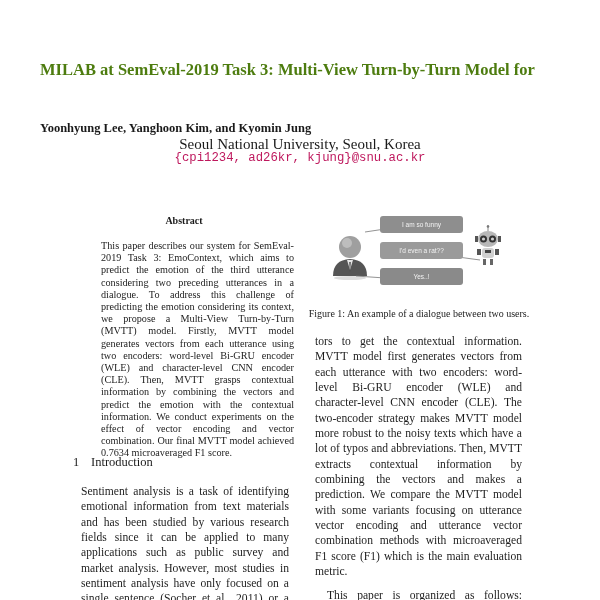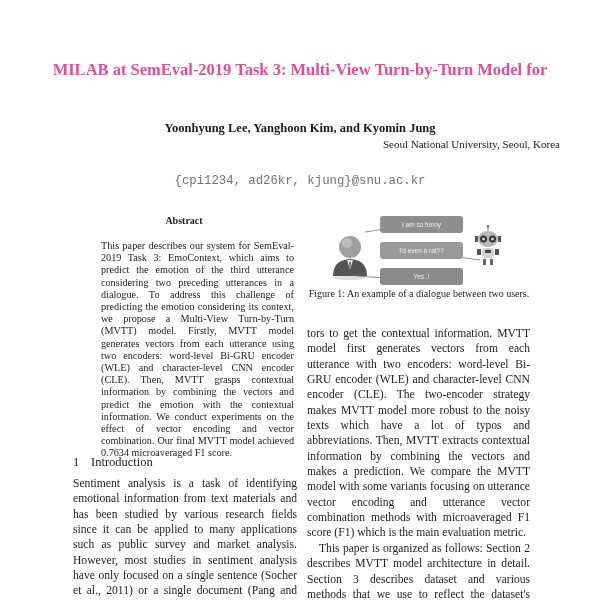--- a/index.html
+++ b/index.html
@@ -1,44 +1,44 @@
 <!DOCTYPE html>
 <html><head>
 <meta charset="utf-8">
 <style>
   html, body { margin:0; padding:0; background:#ffffff; }
   body { width:600px; height:600px; overflow:hidden; position:relative;
          font-family:"Liberation Serif", "DejaVu Serif", serif; color:#1a1a1a; }
-  .title { position:absolute; left:40px; top:60px; width:520px; text-align:center;
-           font-weight:bold; font-size:16.5px; line-height:19px; color:#ec4899; }
-  .authors { position:absolute; left:40px; top:120px; width:520px; text-align:center;
+  .title { position:absolute; left:40px; top:60px; width:520px; 
+           font-weight:bold; font-size:16.5px; line-height:19px; color:#4d7c0f; }
+  .authors { position:absolute; left:40px; top:120px; width:520px; 
              font-weight:bold; font-size:12.5px; line-height:16px; }
-  .affil { position:absolute; left:40px; top:136px; width:520px; text-align:right;
-           font-size:11px; line-height:16px; }
+  .affil { position:absolute; left:40px; top:136px; width:520px; text-align:center;
+           font-size:15px; line-height:16px; }
   .email { position:absolute; left:40px; top:150px; width:520px; text-align:center;
-           font-family:"Liberation Mono", "DejaVu Sans Mono", monospace; font-size:12.3px; line-height:16px; color:#737373;margin-top:23px; }
+           font-family:"Liberation Mono", "DejaVu Sans Mono", monospace; font-size:12.3px; line-height:16px; color:#be185d; }
   .abs-head { position:absolute; left:73px; top:215px; width:222px; text-align:center;
               font-weight:bold; font-size:10px; }
   .abs-body { position:absolute; left:101px; top:240px; width:193px;
               font-size:10.2px; line-height:12.2px; text-align:justify; color:#222; }
   .sec-head { position:absolute; left:73px; top:455px; font-weight:normal; font-size:12.5px; }
   .sec-head .num { display:inline-block; width:18px; }
   .col { position:absolute; font-size:11.6px; line-height:15.35px; text-align:justify; color:#1d1d1d; }
   .col-left { left:73px; top:476px; width:224px; }
   .col-right { left:307px; top:326px; width:223px; }
-  .col p { margin:0; }
+  .col p { margin:8px; }
   .col p.indent { text-indent:12px; }
   .figure { position:absolute; left:330px; top:212px; width:190px; height:80px; }
   .bubble { position:absolute; left:50px; width:83px; height:17px; border-radius:3px;
             color:#f2f2f2; font-family:"Liberation Sans", "DejaVu Sans", sans-serif;
             font-size:6.5px; line-height:17px; text-align:center; }
   .b1 { top:4px; background:#8e8e8e; }
   .b2 { top:30px; background:#9a9a9a; }
   .b3 { top:56px; background:#8a8a8a; }
-  .caption { position:absolute; left:308px; top:288px; width:222px; text-align:center;
+  .caption { position:absolute; left:308px; top:308px; width:222px; text-align:center;
              font-size:10px; color:#222; }
 </style>
 </head>
 <body>
 
 <div class="title">
   <div>MILAB at SemEval-2019 Task 3: Multi-View Turn-by-Turn Model for</div>
 </div>
 <div class="authors">Yoonhyung Lee, Yanghoon Kim, and Kyomin Jung</div>
 <div class="affil">Seoul National University, Seoul, Korea</div>

